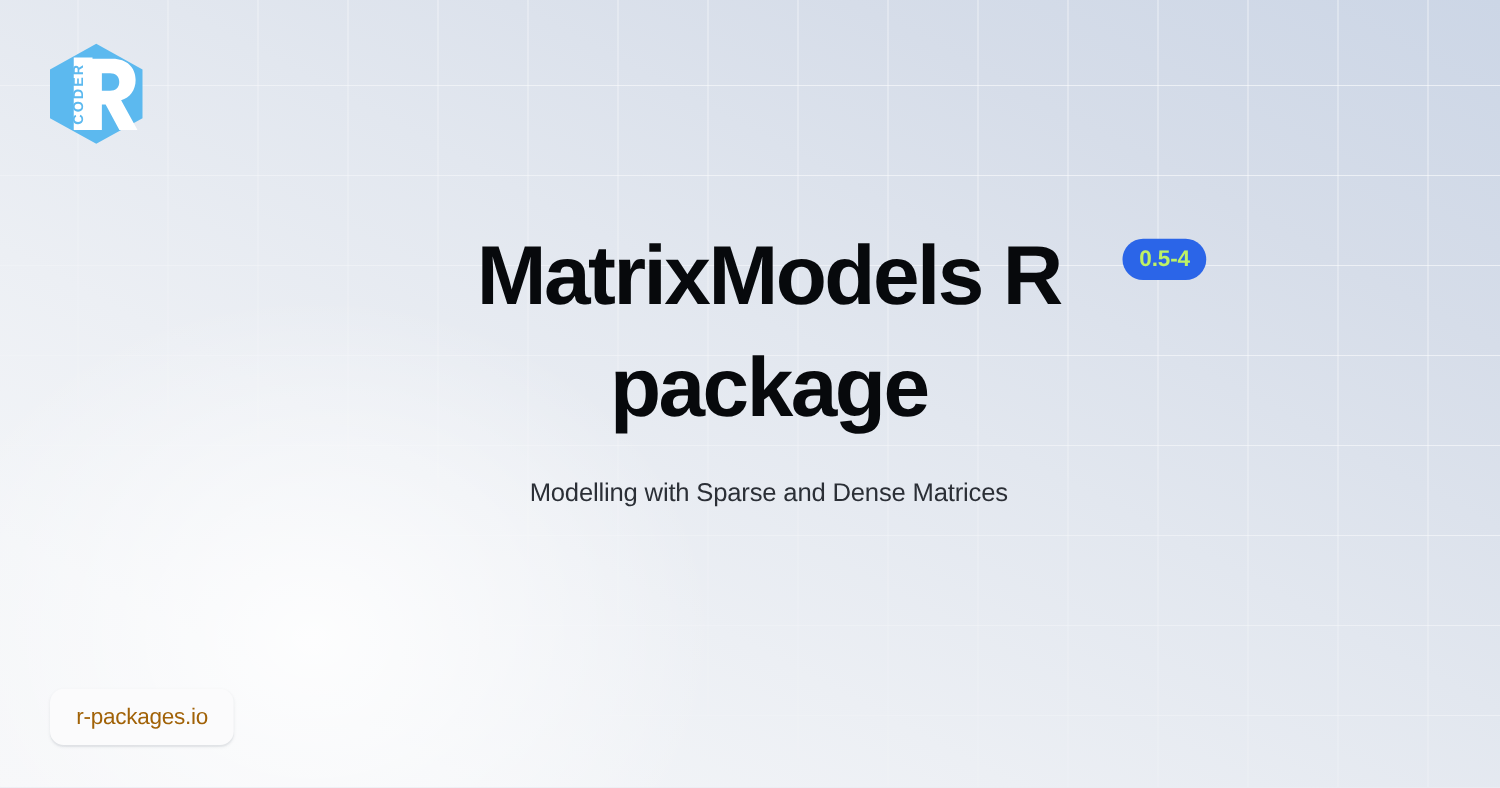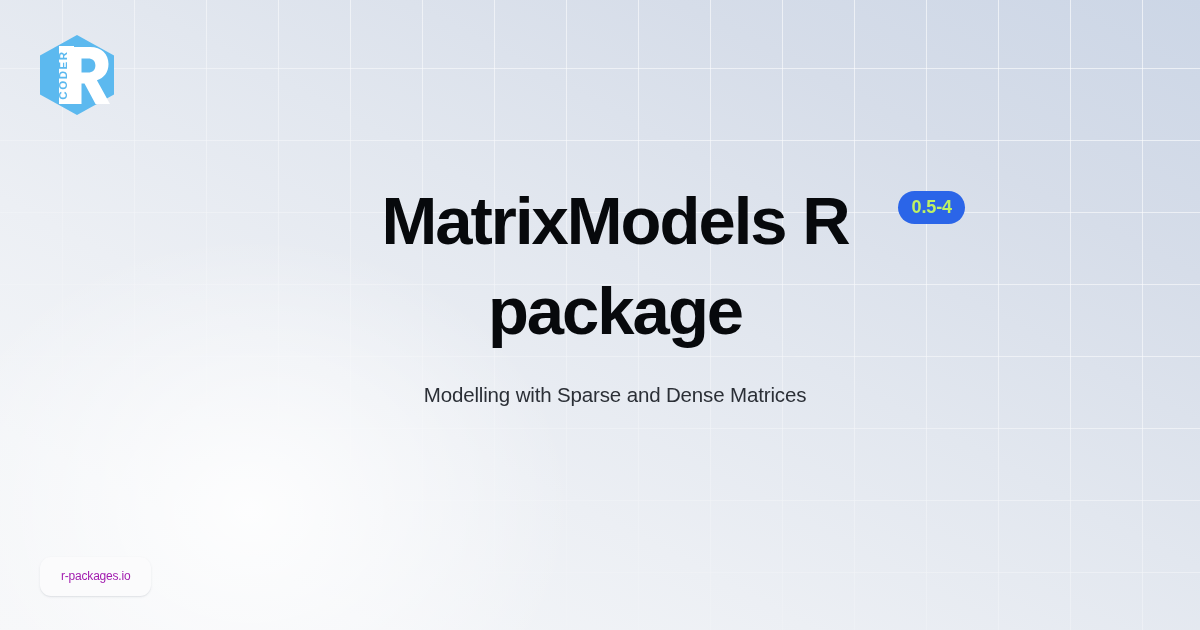--- a/index.html
+++ b/index.html
@@ -124,23 +124,23 @@
   }
 
   
   #site-pill {
     position:absolute;
     left:40px;
     bottom:34px;
     background:#fbfbfc;
     border-radius:11px;
     padding:13px 21px 14px;
-    font-size:12px;
+    font-size:18px;
     line-height:1;
-    color:#a21caf;
+    color:#a16207;
     letter-spacing:-.2px;
     box-shadow:0 1px 3px rgba(26,38,60,.07), 0 1px 1px rgba(26,38,60,.05);
   }
 </style>
 </head>
 <body>
 
 <div id="card">
 
   <div id="glow"></div>

